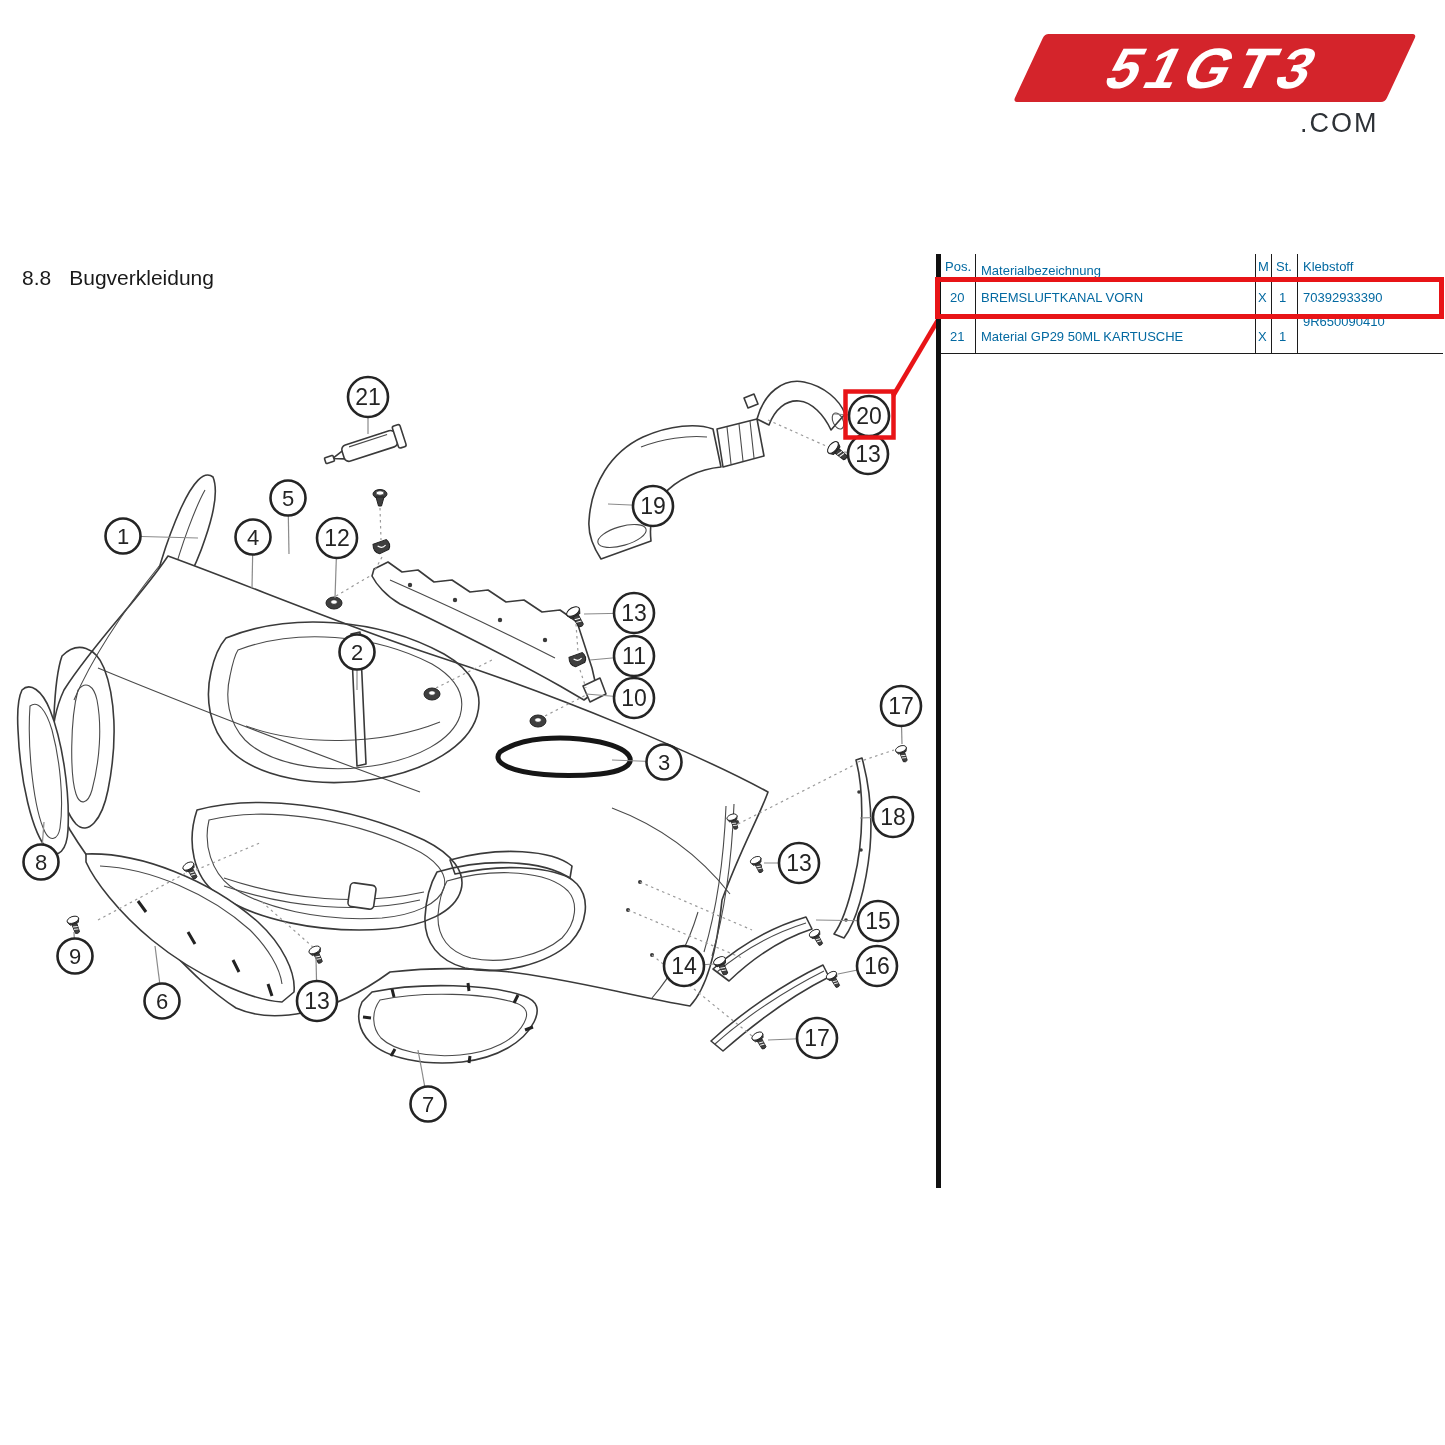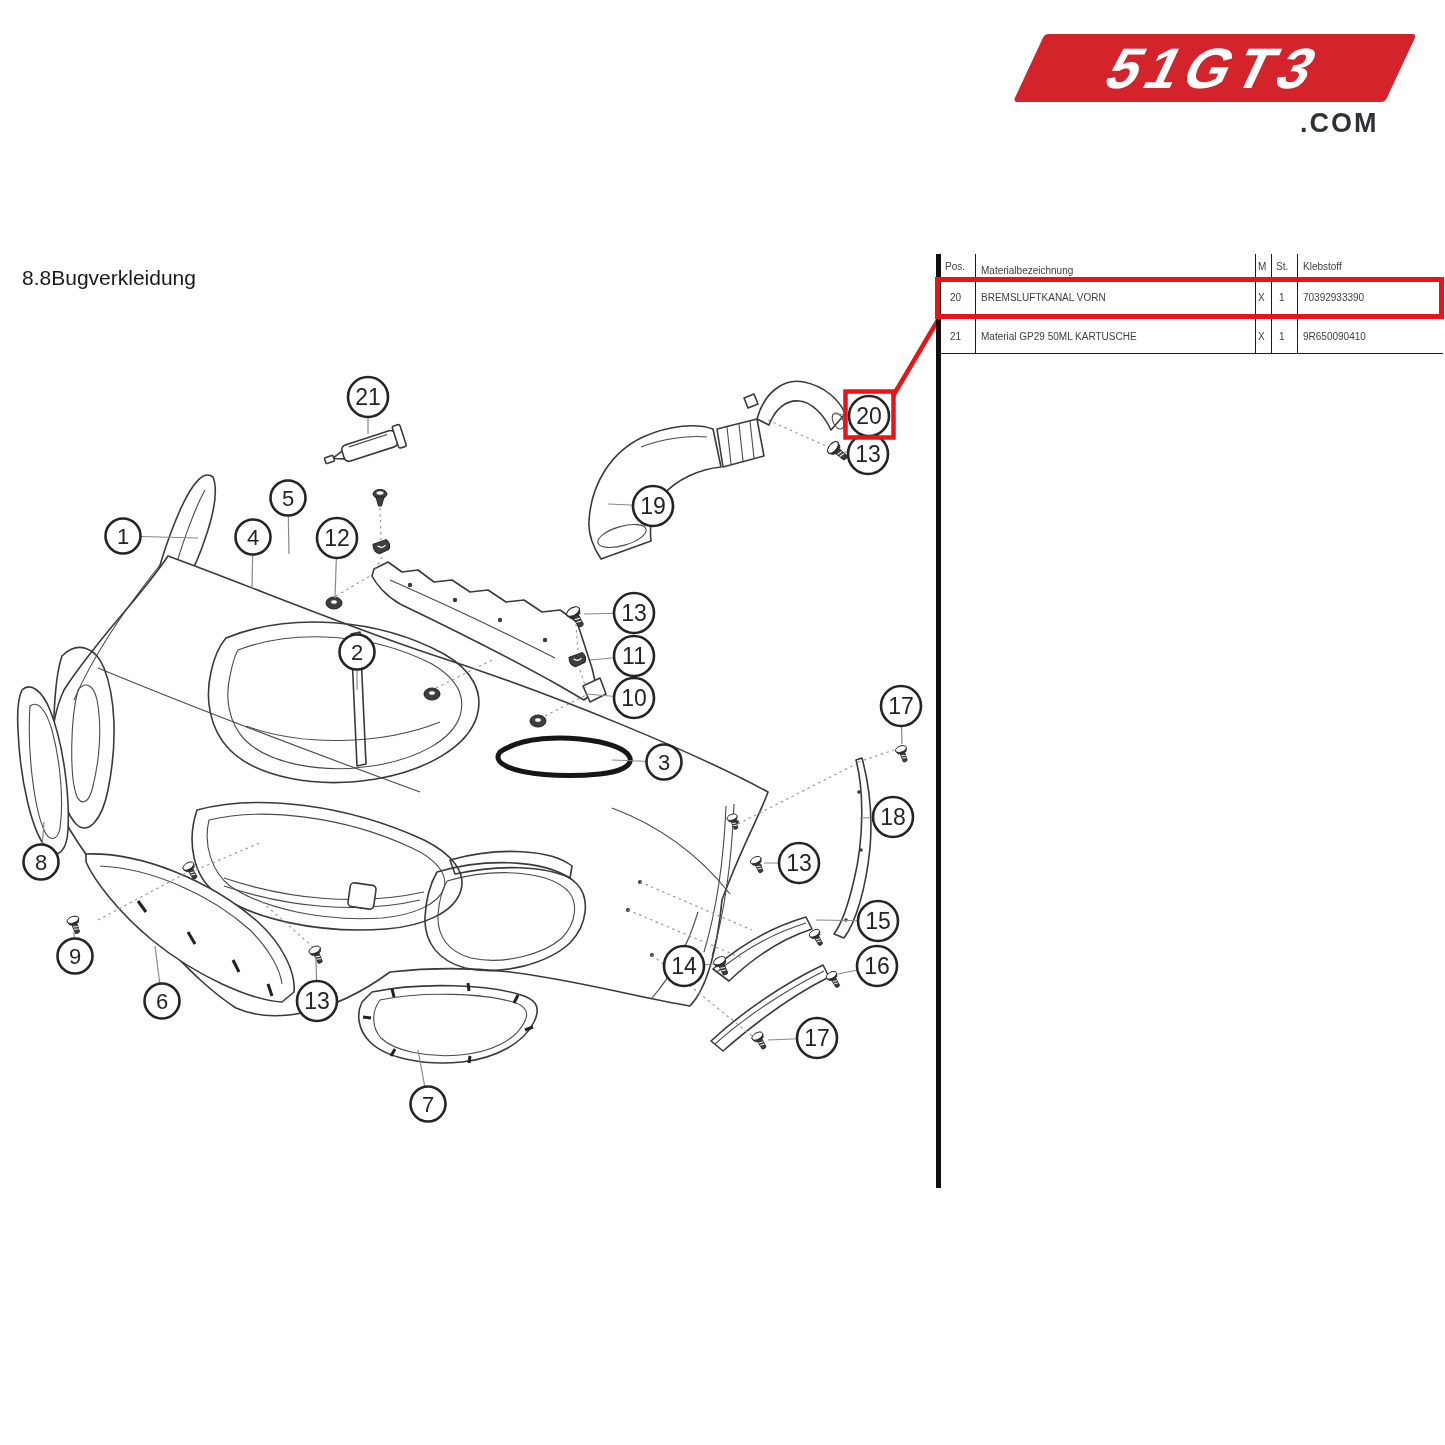--- a/index.html
+++ b/index.html
@@ -2,31 +2,31 @@
 <html><head>
 <meta charset="utf-8">
 <style>
   html,body{margin:0;padding:0;background:#ffffff;}
   body{width:1445px;height:1445px;position:relative;font-family:"Liberation Sans",sans-serif;overflow:hidden;}
   .abs{position:absolute;}
 
   
   #logo-box{left:1013px;top:34px;width:372px;height:68px;background:#d4242b;transform:skewX(-25deg);transform-origin:0 100%;border-radius:4px;display:flex;align-items:center;justify-content:center;}
   #logo-text{color:#ffffff;font-weight:bold;font-size:57px;letter-spacing:7px;line-height:68px;white-space:nowrap;}
-  #logo-com{left:1300px;top:108px;font-size:27px;font-weight:bold;letter-spacing:2px;color:#2e3237;}
+  #logo-com{left:1300px;top:108px;font-size:27px;font-weight:normal;letter-spacing:2px;color:#2e3237;}
 
   
   #section-title{left:22px;top:266px;font-size:21px;color:#1a1a1a;}
-  #section-title .num{margin-right:0;}
+  #section-title .num{margin-right:18px;}
 
   
   .tbar{left:936px;top:254px;width:5px;height:934px;background:#101010;}
   .vline{width:1px;background:#1c1c1c;top:254px;height:99px;}
   .hline{height:1px;background:#1c1c1c;left:941px;width:502px;}
-  .tcell{font-size:10px;color:#404040;white-space:nowrap;line-height:18px;}
+  .tcell{font-size:13px;color:#0369a1;white-space:nowrap;line-height:18px;}
   #row-highlight{left:935px;top:277px;width:509px;height:42px;border:5px solid #e81417;box-sizing:border-box;}
 
   
   #diagram{left:0;top:0;}
   .ln{stroke:#3a3a3a;stroke-width:1.6;fill:none;stroke-linecap:round;stroke-linejoin:round;}
   .fillw{fill:#ffffff;}
   .thin{stroke:#4a4a4a;stroke-width:1.1;fill:none;}
   .thick{stroke:#161616;stroke-width:5;fill:none;stroke-linejoin:round;}
   .tick{stroke:#222;stroke-width:3;fill:none;}
   .dot{stroke:#9a9a9a;stroke-width:1.2;fill:none;stroke-dasharray:2.5 3.5;}
@@ -377,16 +377,16 @@
   <div class="abs tcell" style="left:1258px;top:289px">X</div>
   <div class="abs tcell" style="left:1279px;top:289px">1</div>
   <div class="abs tcell" style="left:1303px;top:289px">70392933390</div>
 </div>
 
 <div>
   <div class="abs tcell" style="left:950px;top:328px">21</div>
   <div class="abs tcell" style="left:981px;top:328px">Material GP29 50ML KARTUSCHE</div>
   <div class="abs tcell" style="left:1258px;top:328px">X</div>
   <div class="abs tcell" style="left:1279px;top:328px">1</div>
-  <div class="abs tcell" style="left:1303px;top:328px">9R650090410</div>
+  <div class="abs tcell" style="left:1303px;top:313px">9R650090410</div>
 </div>
 
 <div class="abs" id="row-highlight"></div>
 
 </body></html>

